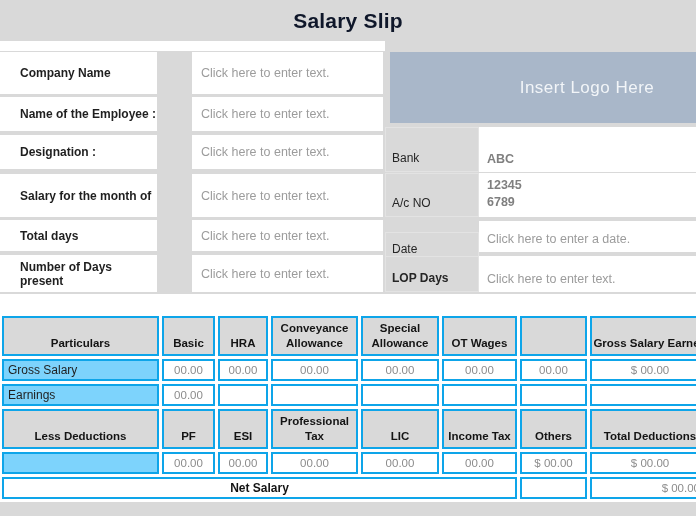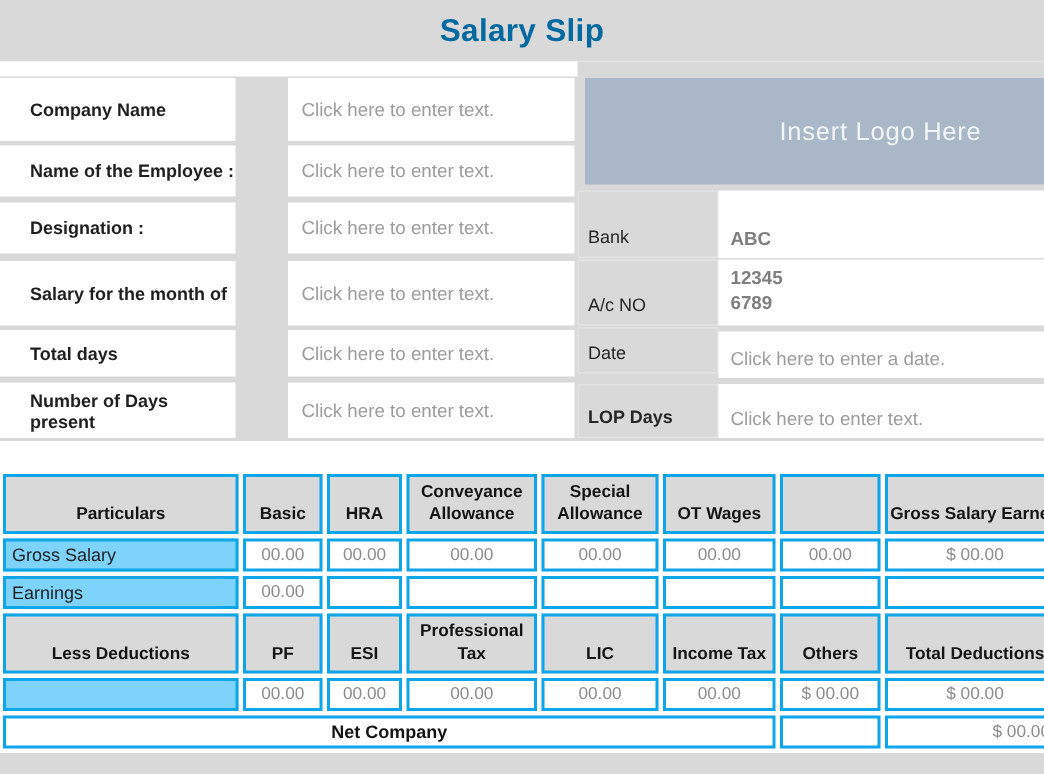--- a/index.html
+++ b/index.html
@@ -5,21 +5,21 @@
   html,body{margin:0;padding:0;}
   .page{
     position:relative;width:696px;height:516px;overflow:hidden;
     background:#ffffff;font-family:"Liberation Sans",sans-serif;
   }
   
   .title-bar{
     position:absolute;top:0;left:0;width:696px;height:41px;
     background:#d9d9d9;display:flex;align-items:center;justify-content:center;
   }
-  .title-bar span{font-size:21px;font-weight:700;color:#0369a1;letter-spacing:.2px;}
+  .title-bar span{font-size:21px;font-weight:700;color:#0f172a;letter-spacing:.2px;}
   
   .form-bg{position:absolute;top:41px;left:0;width:696px;height:253px;background:#d9d9d9;}
   .white-strip{position:absolute;top:41px;left:0;width:385px;height:10px;background:#ffffff;}
   .cell{position:absolute;background:#ffffff;box-sizing:border-box;}
   .lbl{
     left:0;width:157px;display:flex;align-items:center;
     font-size:12px;font-weight:600;color:#1f1f1f;padding-left:20px;
   }
   .inp{
     left:192px;width:191px;display:flex;align-items:center;
@@ -103,21 +103,21 @@
   <div class="cell rval gray" style="top:127px;height:45px;">ABC</div>
 
   <div class="rlbl" style="top:173px;height:44px;">A/c NO</div>
   <div class="cell rval gray" style="top:173px;height:44px;">
     <span class="acct">
       <span>12345</span>
       <span>6789</span>
     </span>
   </div>
 
-  <div class="rlbl" style="top:218px;height:31px;">Date</div>
+  <div class="rlbl" style="top:232px;height:31px;">Date</div>
   <div class="cell rval ph" style="top:221px;height:31px;">Click here to enter a date.</div>
 
   <div class="rlbl bold" style="top:256px;height:36px;">LOP Days</div>
   <div class="cell rval ph" style="top:256px;height:36px;">Click here to enter text.</div>
 
   <table class="salary">
     <colgroup>
       <col style="width:157px">
         <col style="width:53px">
         <col style="width:50px">
@@ -172,21 +172,21 @@
       <td class="rowlabel"></td>
       <td class="val">00.00</td>
       <td class="val">00.00</td>
       <td class="val">00.00</td>
       <td class="val">00.00</td>
       <td class="val">00.00</td>
       <td class="val">$ 00.00</td>
       <td class="val">$ 00.00</td>
     </tr>
     <tr>
-      <td class="netlabel" colspan="6">Net Company</td>
+      <td class="netlabel" colspan="6">Net Salary</td>
       <td class="val"></td>
       <td class="val right">$ 00.00</td>
     </tr>
   </tbody>
     </table>
 
   <div class="bottom-strip"></div>
 </div>
 
 </body></html>

